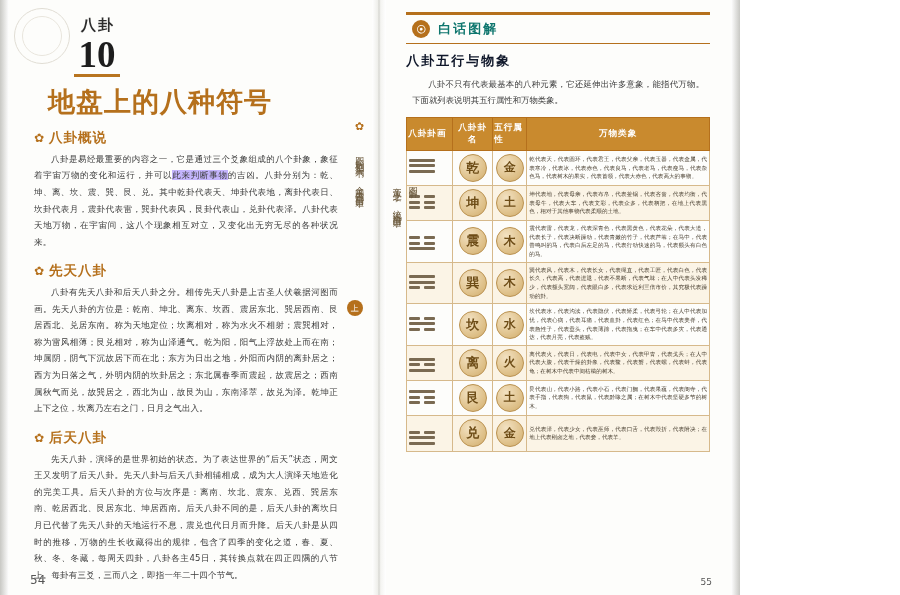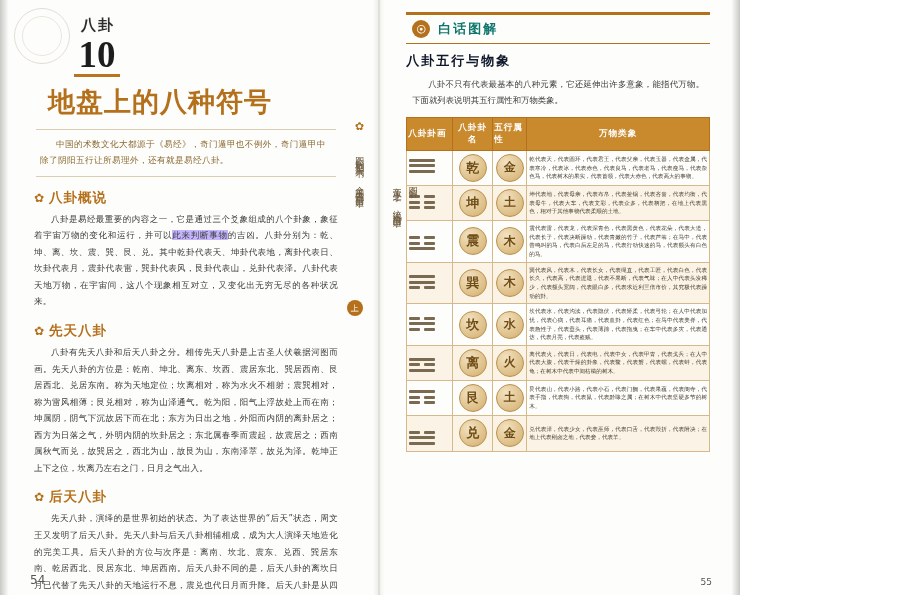--- a/index.html
+++ b/index.html
@@ -183,21 +183,20 @@
 
     <div class="chap-head">
       <div class="chap-num-wrap">
         <div class="chap-title-sm">八卦</div>
         <div class="chap-num">10</div>
         <div class="chap-rule"></div>
       </div>
     </div>
     <div class="chap-big">地盘上的八种符号</div>
 
-    <div class="intro">中国的术数文化大都源于《易经》，奇门遁甲也不例外，奇门遁甲中除了阴阳五行让所易理外，还有就是易经八卦。</div>
 
     <div class="sec">
       <div class="sec-head">
         <span class="sec-ico">✿</span>
         <span class="sec-title">八卦概说</span>
       </div>
       <div class="body-text">八卦是易经最重要的内容之一，它是通过三个爻象组成的八个卦象，象征着宇宙万物的变化和运行，并可以<span class="hl">此来判断事物</span>的吉凶。八卦分别为：乾、坤、离、坎、震、巽、艮、兑。其中乾卦代表天、坤卦代表地，离卦代表日、坎卦代表月，震卦代表雷，巽卦代表风，艮卦代表山，兑卦代表泽。八卦代表天地万物，在宇宙间，这八个现象相互对立，又变化出无穷无尽的各种状况来。</div>
     </div>
 
     <div class="sec">

